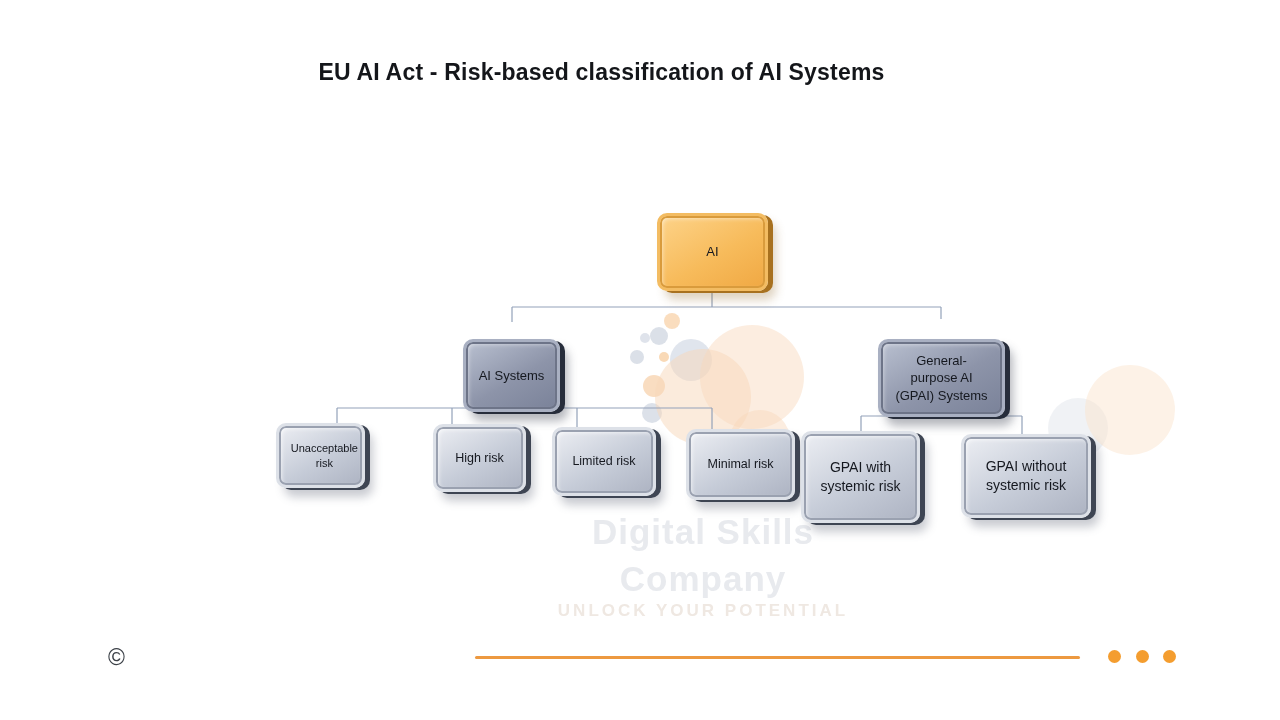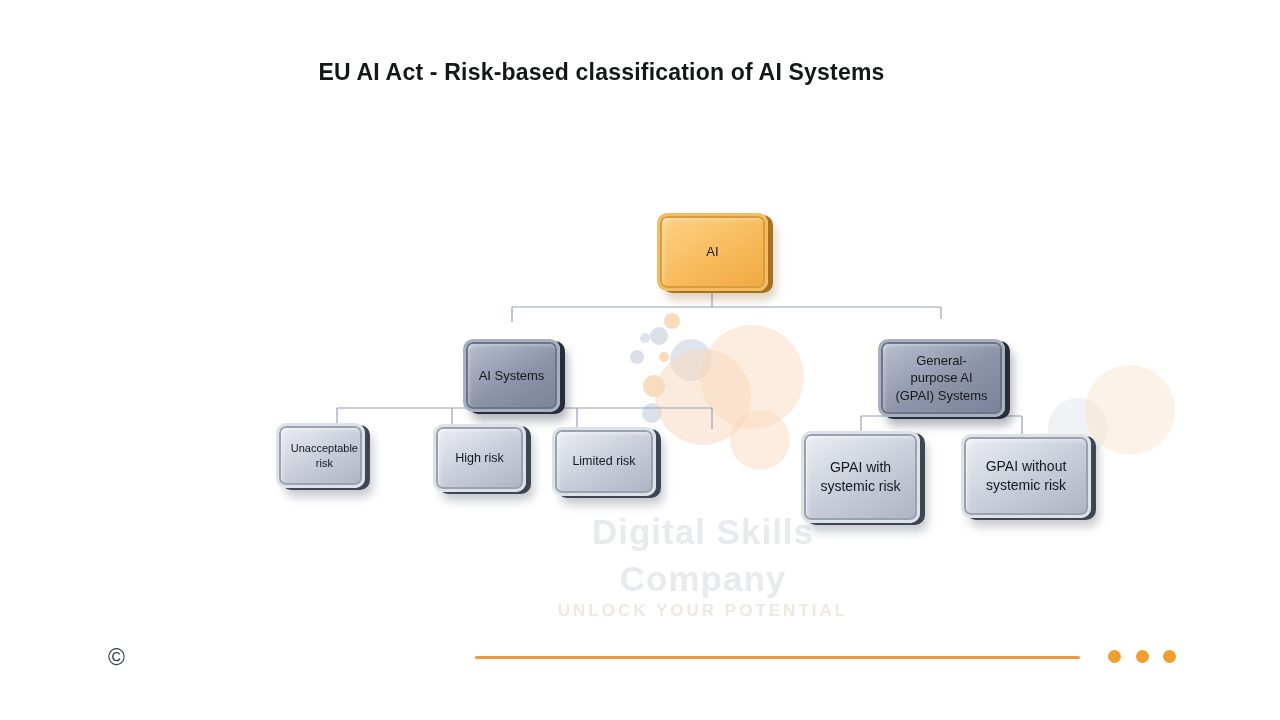--- a/index.html
+++ b/index.html
@@ -125,20 +125,23 @@
   </div>
 
   <div class="node silver fs-md" style="left:405px;top:424px;width:93px;height:68px;">
     <span class="lbl">High risk</span>
   </div>
 
   <div class="node silver fs-md" style="left:524px;top:427px;width:104px;height:69px;">
     <span class="lbl">Limited risk</span>
   </div>
 
+  <div class="node silver fs-md" style="left:658px;top:429px;width:109px;height:71px;">
+    <span class="lbl">Minimal risk</span>
+  </div>
 
   <div class="node silver fs-lg" style="left:801px;top:431px;width:119px;height:92px;">
     <span class="lbl">GPAI with
 systemic risk</span>
   </div>
 
   <div class="node silver fs-lg" style="left:961px;top:434px;width:130px;height:84px;">
     <span class="lbl">GPAI without
 systemic risk</span>
   </div>

